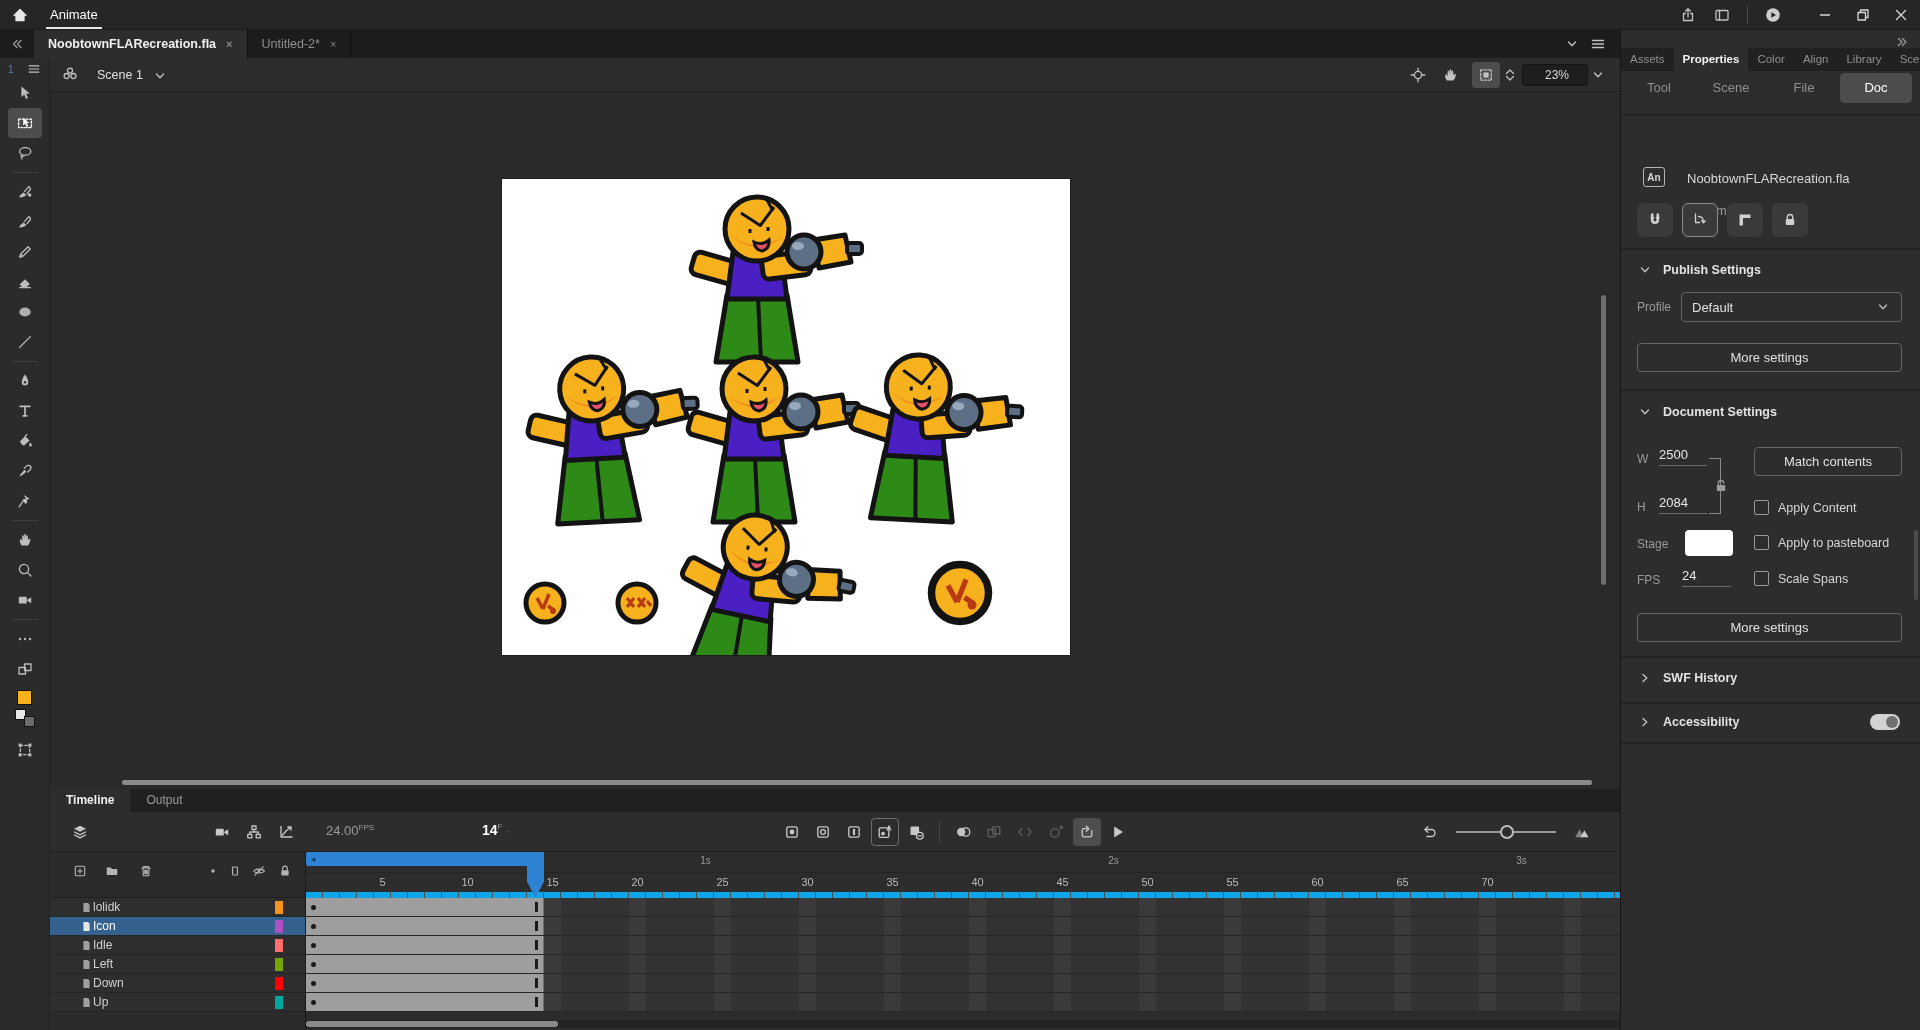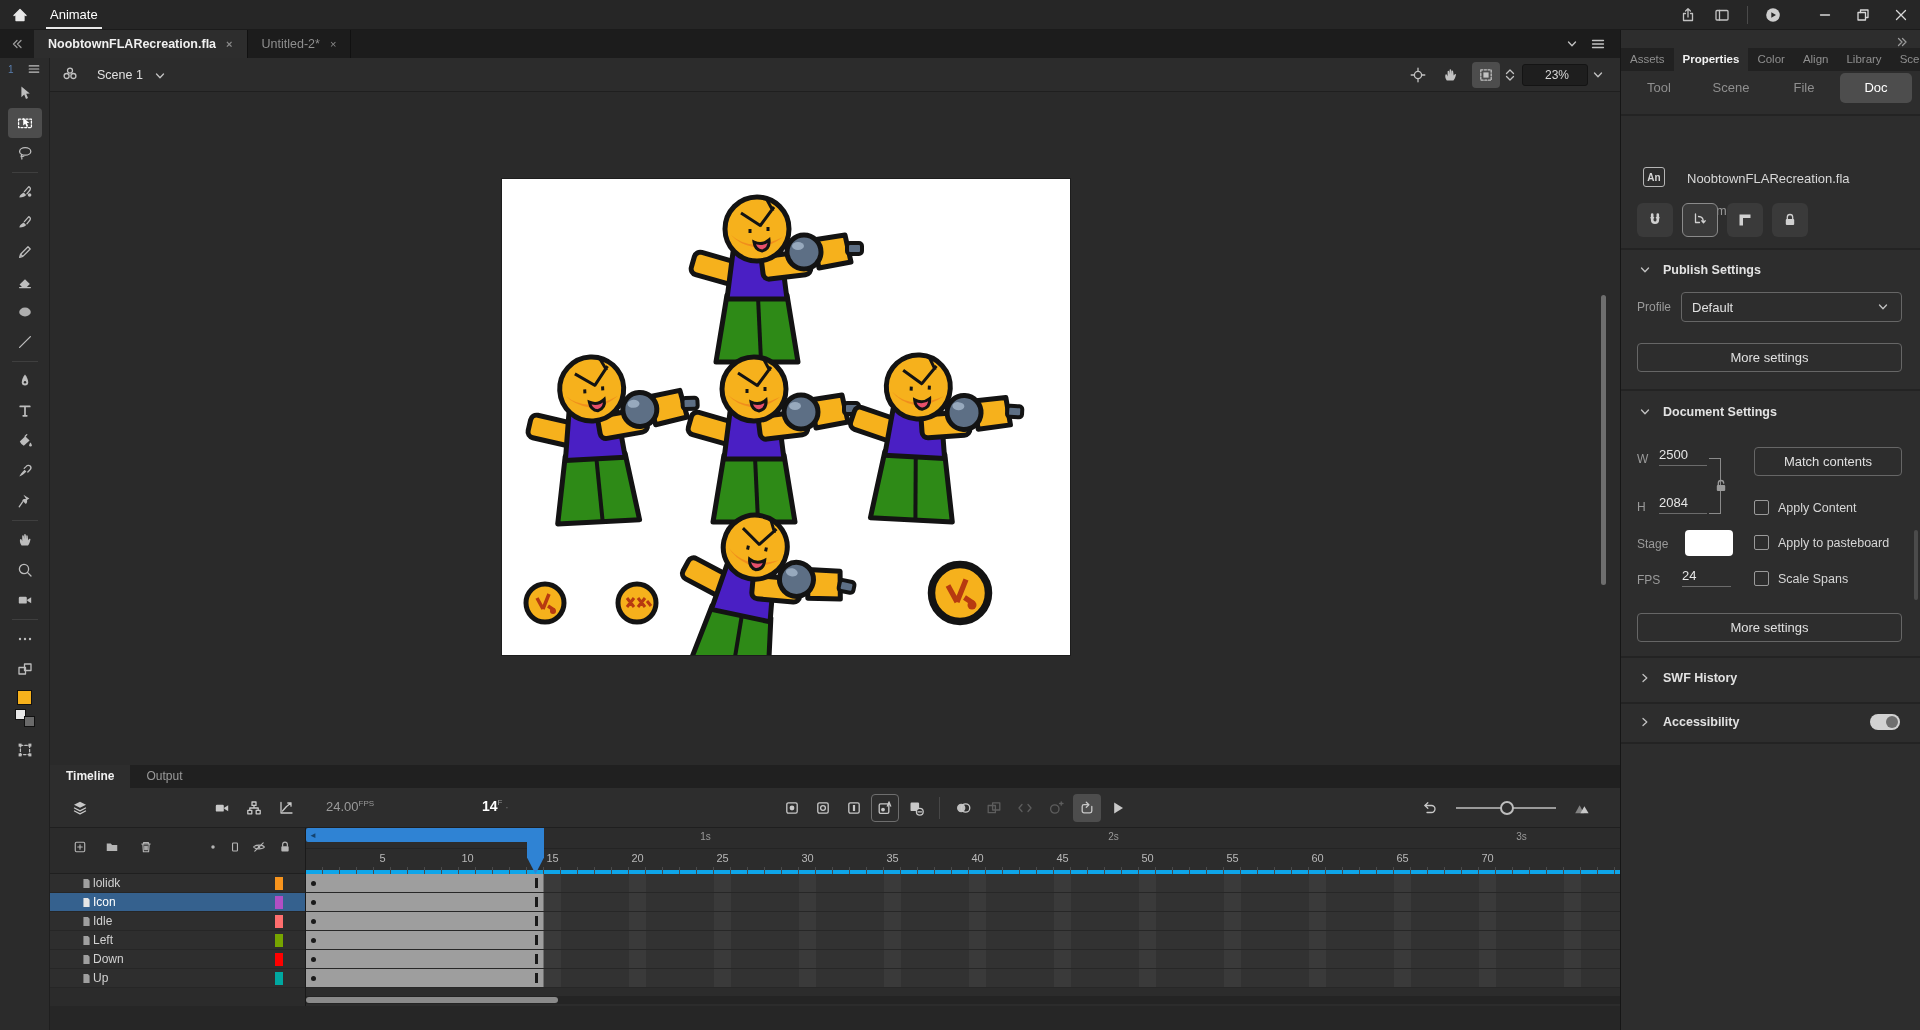--- a/index.html
+++ b/index.html
@@ -46,21 +46,21 @@
   .swatch-fill{width:15px;height:15px;border:1px solid #111;margin-top:6px;}
   .swatch-pair{position:relative;width:20px;height:18px;margin-top:4px;}
   .swatch-pair .b{position:absolute;left:0;top:0;width:11px;height:11px;background:#e8e8e8;border:1px solid #111;}
   .swatch-pair .f{position:absolute;right:0;bottom:0;width:11px;height:11px;background:#6a6a6a;border:1px solid #111;}
   
   .canvas{position:absolute;left:50px;top:92px;width:1570px;height:697px;background:#2a2a2a;overflow:hidden;}
   .stage{position:absolute;left:452px;top:87px;width:568px;height:476px;background:#fff;box-shadow:0 0 0 1px #1d1d1d;}
   .vscroll{position:absolute;right:14px;top:203px;width:5px;height:290px;background:#6e6e6e;border-radius:3px;}
   .hscroll{position:absolute;left:72px;bottom:4px;right:28px;height:5px;background:#8a8a8a;border-radius:3px;}
   
-  .timeline{position:absolute;left:50px;top:765px;width:1570px;height:241px;background:#0c4a6e;}
+  .timeline{position:absolute;left:50px;top:789px;width:1570px;height:241px;background:#0c4a6e;}
   .tl-tabs{position:absolute;left:0;top:0;width:100%;height:23px;background:#202020;display:flex;}
   .tl-tab{padding:0 16px;line-height:23px;color:#9a9a9a;font-size:12px;}
   .tl-tab.active{background:#2d2d2d;color:#f0f0f0;font-weight:bold;}
   .tl-controls{position:absolute;left:0;top:23px;width:100%;height:40px;background:#2d2d2d;border-bottom:1px solid #1f1f1f;}
   .tcbtn{width:28px;height:28px;display:flex;align-items:center;justify-content:center;color:#c8c8c8;border-radius:4px;}
   .tcbtn.gray{color:#5d5d5d;}
   .tcbtn.on{background:#4d4d4d;}
   .tcbtn.framed{border:1px solid #6e6e6e;}
   .tc-num{color:#9a9a9a;font-size:13px;}
   .tc-num sup{font-size:8px;}
@@ -70,21 +70,21 @@
   .tl-lhead{position:absolute;left:0;top:0;width:100%;height:46px;border-bottom:1px solid #1f1f1f;}
   .tl-lhead .ico{position:absolute;top:12px;color:#b5b5b5;}
   .lrow{position:absolute;left:0;width:100%;height:19px;display:flex;align-items:center;background:#2e2e2e;border-bottom:1px solid #262626;}
   .lrow.sel{background:#35618e;}
   .lrow .pg{margin-left:30px;color:#9f9f9f;display:flex;}
   .lrow.sel .pg{color:#e6e6e6;}
   .lrow .nm{color:#d2d2d2;font-size:12px;flex:1;}
   .lrow.sel .nm{color:#fff;}
   .lrow .sw{width:8px;height:13px;margin-right:22px;}
   .tl-frames{position:absolute;left:256px;top:63px;right:0;bottom:0;background:#2c2c2c;overflow:hidden;}
-  .ruler{position:absolute;left:0;top:0;width:100%;height:46px;border-bottom:4px solid #0ea5e9;}
+  .ruler{position:absolute;left:0;top:0;width:100%;height:46px;border-bottom:6px solid #0ea5e9;}
   .ruler .nums{position:absolute;left:0;top:20px;width:100%;height:26px;border-top:1px solid #242424;}
   .ruler .nums::after{content:"";position:absolute;left:0;bottom:0;width:100%;height:7px;
       background:repeating-linear-gradient(90deg,transparent 0 16px,#4a4a4a 16px 17px);}
   .rnum{position:absolute;top:3px;width:24px;text-align:center;color:#b9b9b9;font-size:11px;}
   .rsec{position:absolute;top:3px;width:24px;text-align:center;color:#9a9a9a;font-size:10px;}
   .loopbar{position:absolute;left:0;top:0;height:14px;background:#2f83d4;border-radius:2px;color:#14436f;
            display:flex;align-items:center;font-size:8px;padding-left:3px;}
   .playhead{position:absolute;top:0;height:46px;background:#2f83d4;
             clip-path:polygon(0 0,100% 0,100% 64%,50% 100%,0 64%);}
   .phline{position:absolute;width:2px;background:#2f83d4;}

